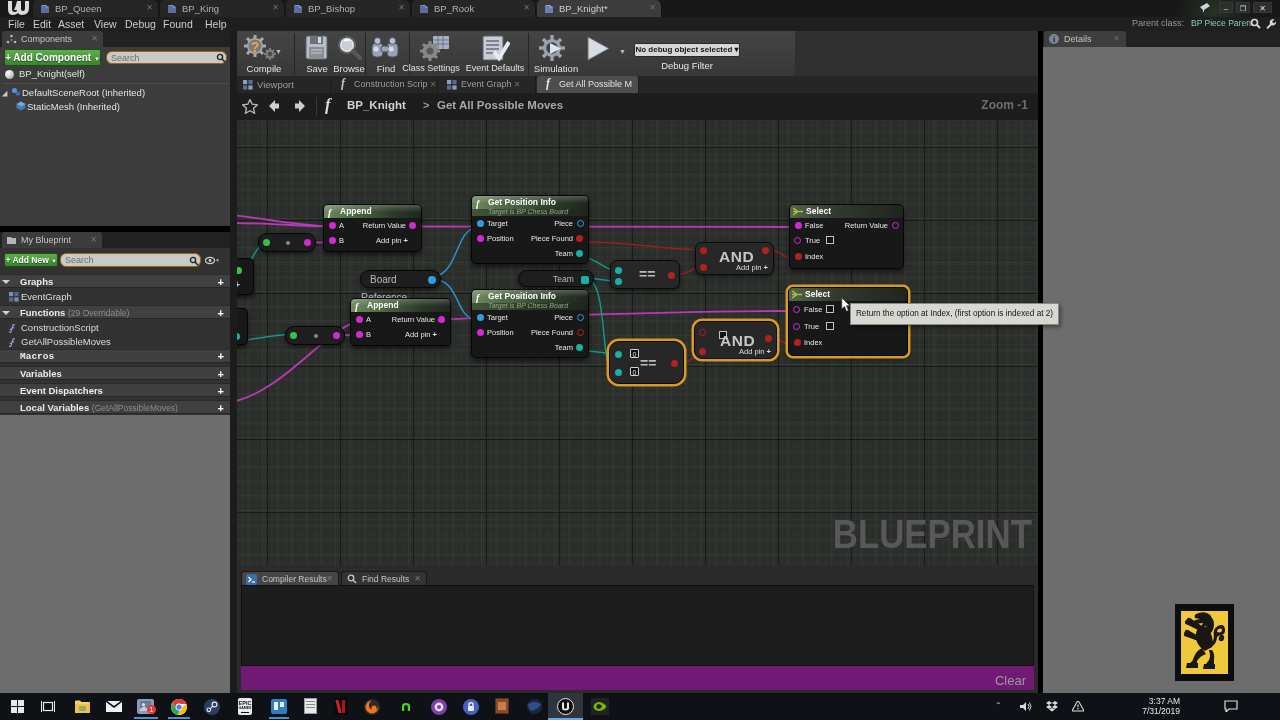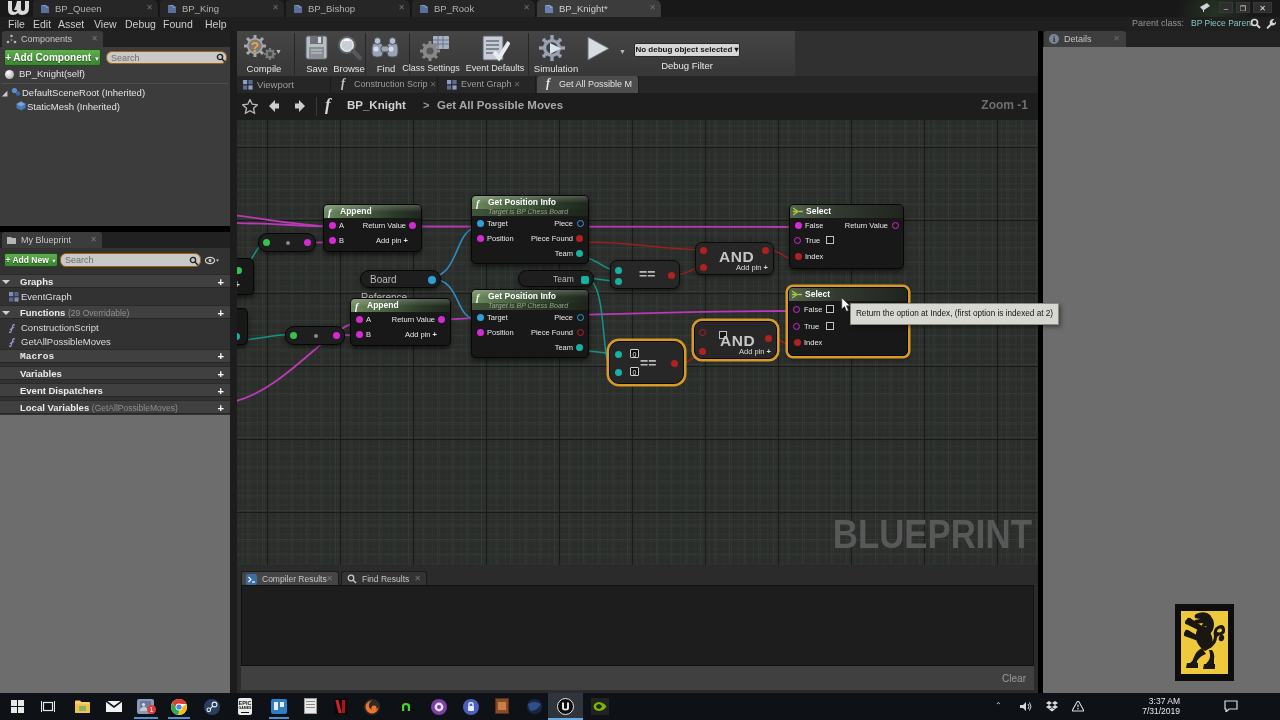--- a/index.html
+++ b/index.html
@@ -89,21 +89,21 @@
 .addpin { position:absolute; right:5px; bottom:2px; font-size:7.5px; color:#dcdcdc; }
 .valbox { position:absolute; width:9px; height:9px; border:1px solid #cfcfcf; background:#101010; color:#e0e0e0; font-size:7px; line-height:9px; text-align:center; border-radius:1px; }
 
 
 #tooltip { left:850px; top:303px; width:209px; height:22px; background:#d8d8d2; border:1px solid #8a8a84; color:#141414; font-size:8.2px; line-height:20px; text-align:center; white-space:nowrap; z-index:60; box-shadow:2px 2px 4px rgba(0,0,0,.4); }
 
 
 #bottom { left:237px; top:565px; width:801px; height:128px; background:#2b2b2b; }
 .btab { position:absolute; top:6px; height:15px; background:#3e3e3e; border:1px solid #1a1a1a; border-bottom:none; border-radius:3px 3px 0 0; color:#c5c5c5; font-size:8.5px; line-height:14px; }
 #bres { position:absolute; left:4px; top:20px; width:793px; height:81px; background:#1d1d1d; border:1px solid #101010; }
-#bfoot { position:absolute; left:4px; top:101px; width:793px; height:24px; background:#404040; color:#9b9b9b; font-size:10px; }
+#bfoot { position:absolute; left:4px; top:101px; width:793px; height:24px; background:#701a75; color:#9b9b9b; font-size:13px; }
 
 
 #details-strip { left:1043px; top:31px; width:237px; height:16px; background:#222222; }
 #details-tab { left:1044px; top:31px; width:82px; height:16px; background:#3e3e3e; border-radius:3px 3px 0 0; color:#c3c3c3; font-size:9px; line-height:16px; padding-left:20px; }
 #details-body { left:1043px; top:47px; width:237px; height:646px; background:#6d6d6d; }
 
 
 #taskbar { left:0; top:693px; width:1280px; height:27px; background:#0e1116; }
 
 .logo { left:1175px; top:604px; width:59px; height:77px; background:#0d0d0d; z-index:40; }

